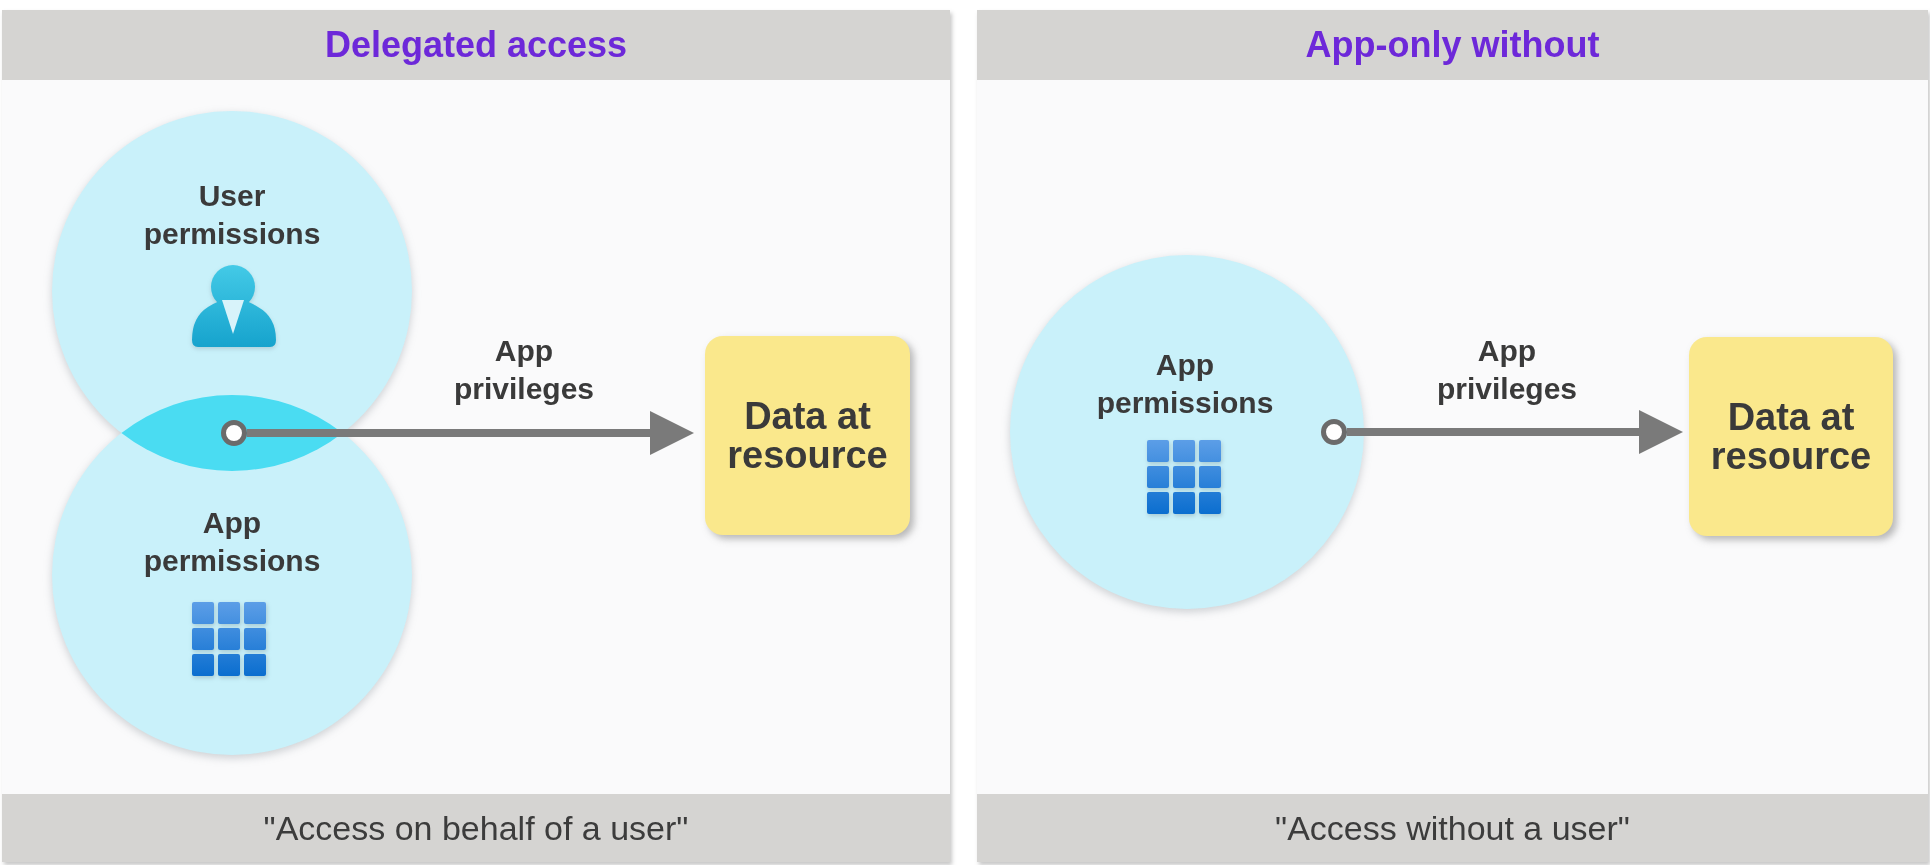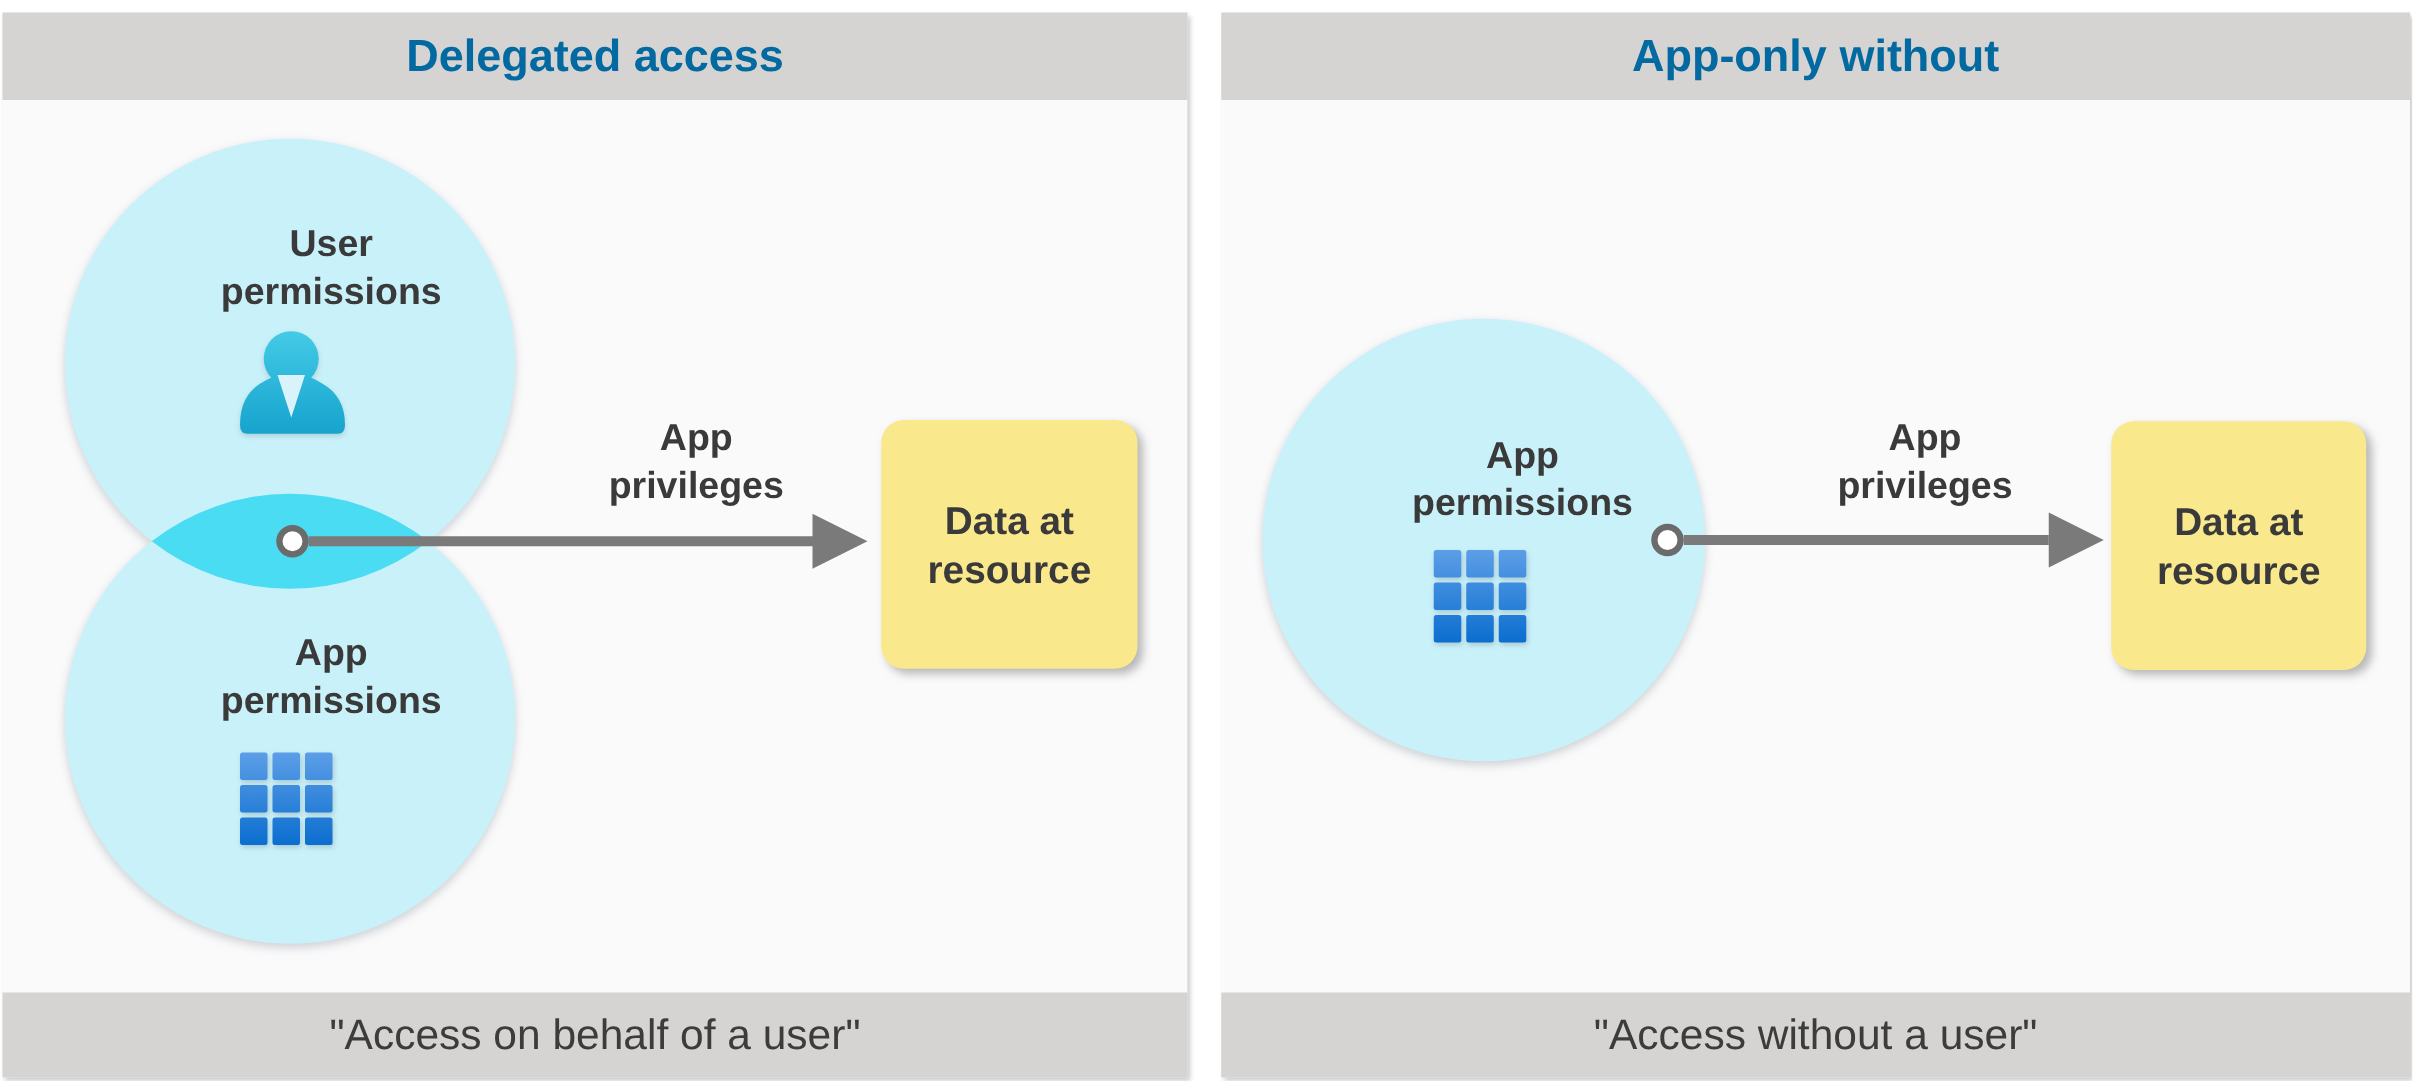--- a/index.html
+++ b/index.html
@@ -1,32 +1,32 @@
 <!DOCTYPE html>
 <html><head>
 <meta charset="utf-8">
 <style>
   html,body{margin:0;padding:0;background:#ffffff;}
   .page{position:relative;width:1930px;height:865px;background:#ffffff;overflow:hidden;
         font-family:"Liberation Sans","DejaVu Sans",sans-serif;}
   .panel{position:absolute;background:#FAFAFB;box-shadow:2px 3px 4px rgba(130,130,130,.45);}
   .bar{position:absolute;left:0;right:0;background:#D5D4D2;}
   .bar.header{top:0;height:70px;line-height:70px;text-align:center;
-              font-size:36px;font-weight:700;color:#0369a1;}
+              font-size:36px;font-weight:700;color:#6d28d9;}
   .bar.footer{bottom:0;height:68px;line-height:68px;text-align:center;
               font-size:34px;font-weight:300;color:#3C3C3C;}
   .body{position:absolute;left:0;top:70px;right:0;bottom:68px;}
   svg.art{position:absolute;left:0;top:0;}
   .label{position:absolute;transform:translateX(-50%);text-align:center;white-space:nowrap;
-         font-size:30px;font-weight:700;line-height:38px;color:#3A3A3A;margin-left:33px;}
+         font-size:30px;font-weight:700;line-height:38px;color:#3A3A3A;}
   .label span{display:block;}
   .resource-box{position:absolute;background:#FAE88C;border-radius:18px;
                 box-shadow:4px 4px 7px rgba(120,120,120,.5);
                 display:flex;align-items:center;justify-content:center;text-align:center;
-                font-size:31px;font-weight:700;line-height:39px;color:#3A3A3A;}
+                font-size:38px;font-weight:700;line-height:39px;color:#3A3A3A;}
   .resource-box span{display:block;}
   .venn{filter:drop-shadow(0 3px 4px rgba(100,110,118,.30));}
 </style>
 </head>
 <body>
 
 <svg width="0" height="0" style="position:absolute" aria-hidden="true">
   <defs>
     <linearGradient id="personGrad" gradientUnits="userSpaceOnUse" x1="0" y1="0" x2="0" y2="92">
       <stop offset="0" stop-color="#49CFEA"></stop>

